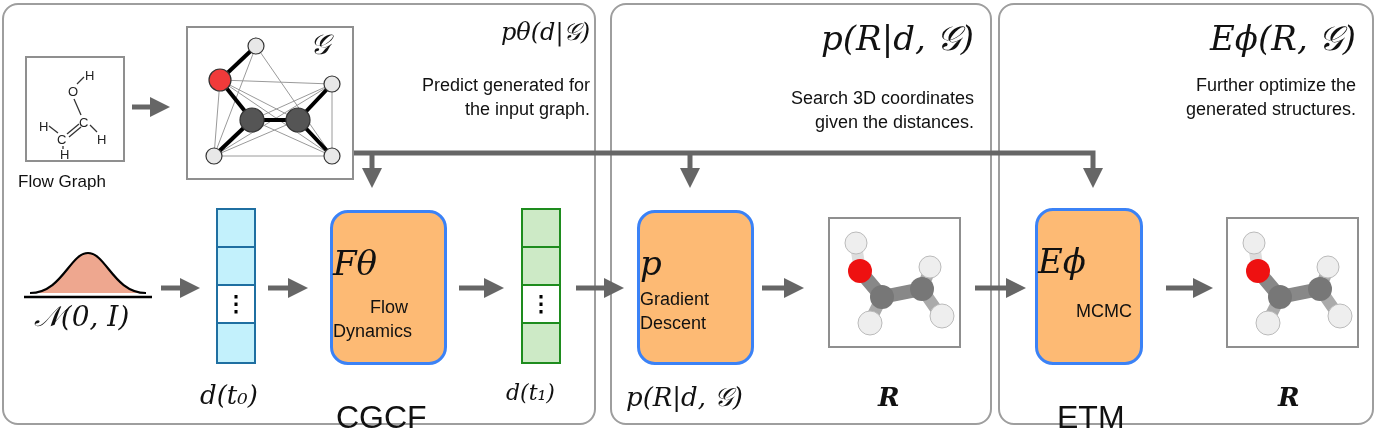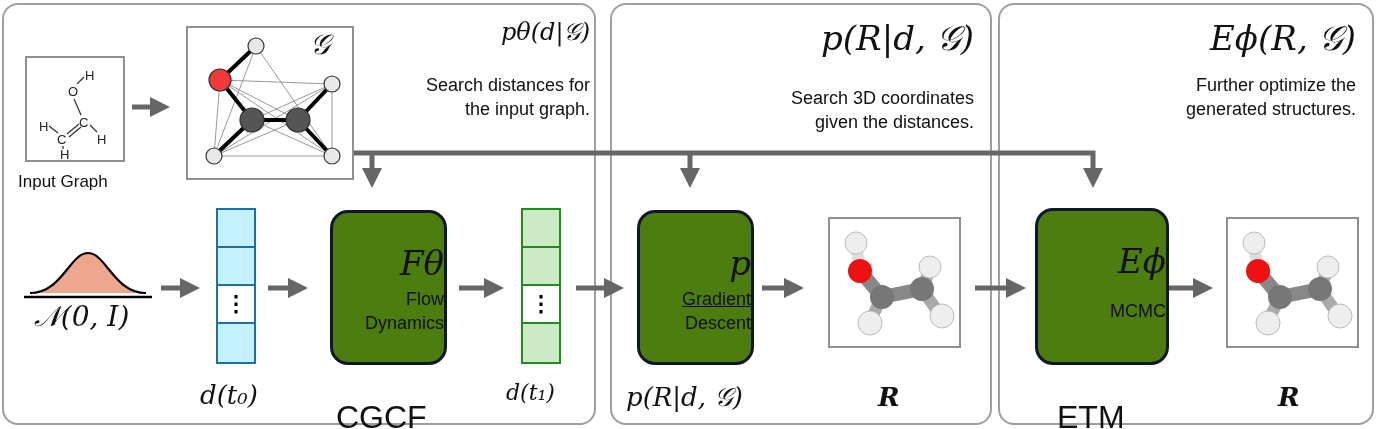--- a/index.html
+++ b/index.html
@@ -4,42 +4,42 @@
 <style>
   html, body { margin:0; padding:0; background:#ffffff; }
   body { width:1376px; height:429px; position:relative; overflow:hidden; font-family:"Liberation Sans", sans-serif; }
   .panel { position:absolute; border:2.5px solid #9e9e9e; border-radius:16px; box-sizing:border-box; }
   #p1 { left:2px; top:3px; width:594px; height:422px; }
   #p2 { left:610px; top:3px; width:382px; height:422px; }
   #p3 { left:998px; top:3px; width:376px; height:422px; }
   .math { font-family:"DejaVu Serif", "Liberation Serif", serif; font-style:italic; color:#111; position:absolute; white-space:nowrap; }
   .desc { position:absolute; text-align:right; font-size:18px; color:#111; line-height:24px; white-space:nowrap; }
   .box { position:absolute; border:2.5px solid #8f8f8f; box-sizing:border-box; background:#fff; }
-  .block { position:absolute; background:#4d7c0f; border:3px solid #0f172a; border-radius:18px; box-sizing:border-box; text-align:right; }
+  .block { position:absolute; background:#fdba74; border:3px solid #3b82f6; border-radius:18px; box-sizing:border-box; text-align:left; }
   .block .sym { font-family:"DejaVu Serif", "Liberation Serif", serif; font-style:italic; font-size:34px; margin-top:30px; color:#111; }
   .block .lbl { font-size:18px; line-height:24px; color:#111; }
   .stack { position:absolute; width:40px; box-sizing:border-box; }
   .cell { height:38px; box-sizing:border-box; }
   .biglabel { position:absolute; font-size:32px; color:#111;margin-top:21px; }
   .caption { position:absolute; font-size:17px; color:#111; }
   svg.overlay { position:absolute; left:0; top:0; }
 </style>
 </head>
 <body>
 
 <div class="panel" id="p1"></div>
 <div class="panel" id="p2"></div>
 <div class="panel" id="p3"></div>
 
 <div class="math" style="right:786px; top:18px; font-size:24px;">pθ(d|𝒢)</div>
 <div class="math" style="right:402px; top:18px; font-size:34px;">p(R|d, 𝒢)</div>
 <div class="math" style="right:20px; top:18px; font-size:34px;">Eϕ(R, 𝒢)</div>
 
 <div class="desc" style="right:786px; top:73px;">
-  <div>Search distances for</div>
+  <div>Predict generated for</div>
   <div>the input graph.</div>
 </div>
 <div class="desc" style="right:402px; top:86px;">
   <div>Search 3D coordinates</div>
   <div>given the distances.</div>
 </div>
 <div class="desc" style="right:20px; top:73px;">
   <div>Further optimize the</div>
   <div>generated structures.</div>
 </div>
@@ -59,21 +59,21 @@
       <line x1="50" y1="26" x2="57" y2="19"></line>
       <line x1="47" y1="41" x2="54" y2="57"></line>
       <line x1="22" y1="68" x2="31" y2="75"></line>
       <line x1="40" y1="76" x2="52" y2="66"></line>
       <line x1="42" y1="79" x2="54" y2="69"></line>
       <line x1="63" y1="67" x2="70" y2="74"></line>
       <line x1="36" y1="88" x2="36" y2="91"></line>
     </g>
   </svg>
 </div>
-<div class="caption" style="left:18px; top:172px;">Input Graph</div>
+<div class="caption" style="left:18px; top:172px;">Flow Graph</div>
 
 <div class="box" style="left:186px; top:26px; width:168px; height:154px;">
   <svg width="164" height="150" viewBox="0 0 164 150">
     <g stroke="#9a9a9a" stroke-width="1">
       <line x1="68" y1="18" x2="26" y2="128"></line>
       <line x1="68" y1="18" x2="144" y2="128"></line>
       <line x1="32" y1="52" x2="144" y2="56"></line>
       <line x1="32" y1="52" x2="26" y2="128"></line>
       <line x1="32" y1="52" x2="144" y2="128"></line>
       <line x1="32" y1="52" x2="110" y2="92"></line>
@@ -135,36 +135,36 @@
 <div class="stack" style="left:216px; top:208px; border:2.5px solid #1f6fa1;">
   <div class="cell" style="background:#c3f1fc; border-bottom:2.5px solid #1f6fa1;"></div>
   <div class="cell" style="background:#c3f1fc; border-bottom:2.5px solid #1f6fa1;"></div>
   <div class="cell" style="background:#fff; border-bottom:2.5px solid #1f6fa1; text-align:center; font-size:22px; line-height:36px; font-weight:bold;">⋮</div>
   <div class="cell" style="background:#c3f1fc;"></div>
 </div>
 <div class="math" style="left:200px; top:380px; font-size:26px;">d(t₀)</div>
 
 <div class="block" style="left:330px; top:210px; width:117px; height:155px;">
   <div class="sym">Fθ</div>
-  <div class="lbl" style="margin-top:4px;">Flow</div>
+  <div class="lbl" style="margin-top:12px;padding-left:37px;">Flow</div>
   <div class="lbl">Dynamics</div>
 </div>
 <div class="biglabel" style="left:336px; top:378px;">CGCF</div>
 
 <div class="stack" style="left:521px; top:208px; border:2.5px solid #1e8c1e;">
   <div class="cell" style="background:#cdeac6; border-bottom:2.5px solid #1e8c1e;"></div>
   <div class="cell" style="background:#cdeac6; border-bottom:2.5px solid #1e8c1e;"></div>
   <div class="cell" style="background:#fff; border-bottom:2.5px solid #1e8c1e; text-align:center; font-size:22px; line-height:36px; font-weight:bold;">⋮</div>
   <div class="cell" style="background:#cdeac6;"></div>
 </div>
 <div class="math" style="left:506px; top:380px; font-size:22px;">d(t₁)</div>
 
 <div class="block" style="left:637px; top:210px; width:117px; height:155px;">
   <div class="sym">p</div>
-  <div class="lbl" style="margin-top:4px;text-decoration:underline;">Gradient</div>
+  <div class="lbl" style="margin-top:4px;">Gradient</div>
   <div class="lbl">Descent</div>
 </div>
 <div class="math" style="left:626px; top:382px; font-size:26px;">p(R|d, 𝒢)</div>
 
 <div class="box" style="left:828px; top:217px; width:133px; height:131px;">
   <svg width="129" height="127" viewBox="0 0 129 127">
     <g stroke-linecap="round">
       <line x1="26" y1="26" x2="30" y2="52" stroke="#ddd" stroke-width="12"></line>
       <line x1="30" y1="52" x2="52" y2="78" stroke="#888" stroke-width="14"></line>
       <line x1="52" y1="78" x2="92" y2="70" stroke="#888" stroke-width="14"></line>
@@ -176,21 +176,21 @@
     <circle cx="30" cy="52" r="12" fill="#ee1111"></circle>
     <circle cx="52" cy="78" r="12" fill="#777"></circle>
     <circle cx="92" cy="70" r="12" fill="#777"></circle>
     <circle cx="40" cy="104" r="12" fill="#eee" stroke="#bbb"></circle>
     <circle cx="100" cy="48" r="11" fill="#eee" stroke="#bbb"></circle>
     <circle cx="112" cy="97" r="12" fill="#eee" stroke="#bbb"></circle>
   </svg>
 </div>
 <div class="math" style="left:878px; top:382px; font-size:26px; font-weight:bold;">R</div>
 
-<div class="block" style="left:1035px; top:208px; width:134px; height:157px;">
+<div class="block" style="left:1035px; top:208px; width:108px; height:157px;">
   <div class="sym">Eϕ</div>
   <div class="lbl" style="margin-top:18px;padding-left:38px;">MCMC</div>
 </div>
 <div class="biglabel" style="left:1057px; top:378px;">ETM</div>
 
 <div class="box" style="left:1226px; top:217px; width:133px; height:131px;">
   <svg width="129" height="127" viewBox="0 0 129 127">
     <g stroke-linecap="round">
       <line x1="26" y1="26" x2="30" y2="52" stroke="#ddd" stroke-width="12"></line>
       <line x1="30" y1="52" x2="52" y2="78" stroke="#888" stroke-width="14"></line>

